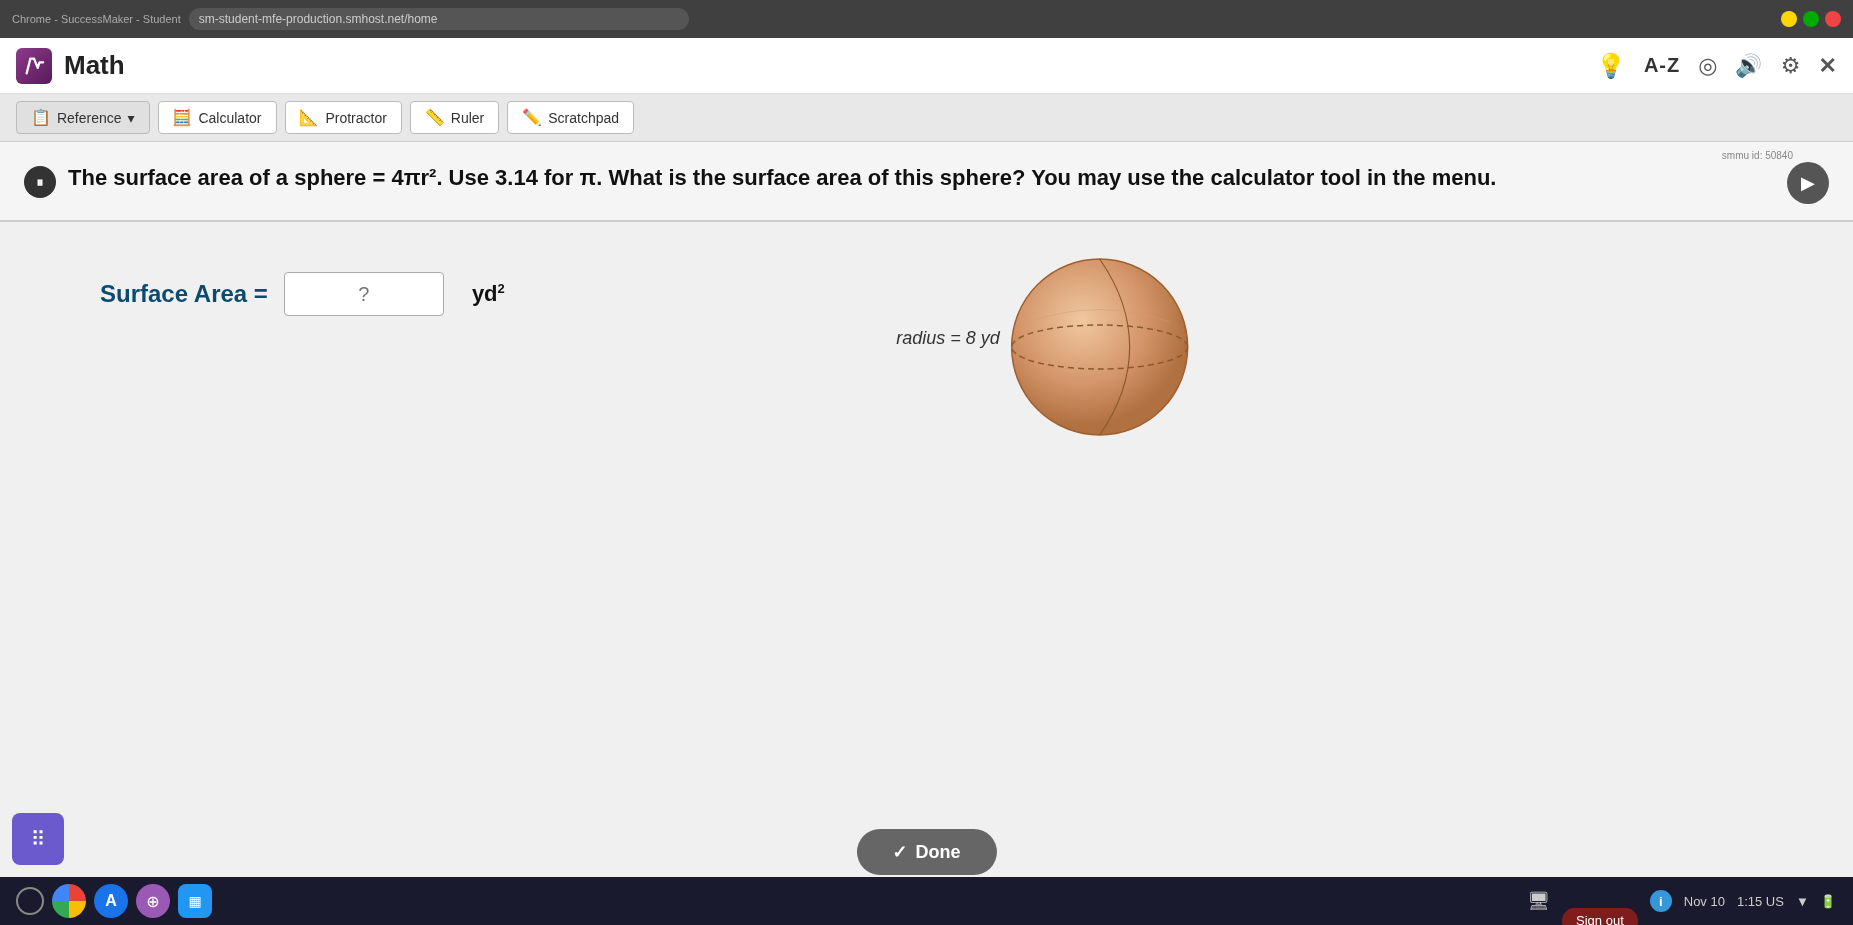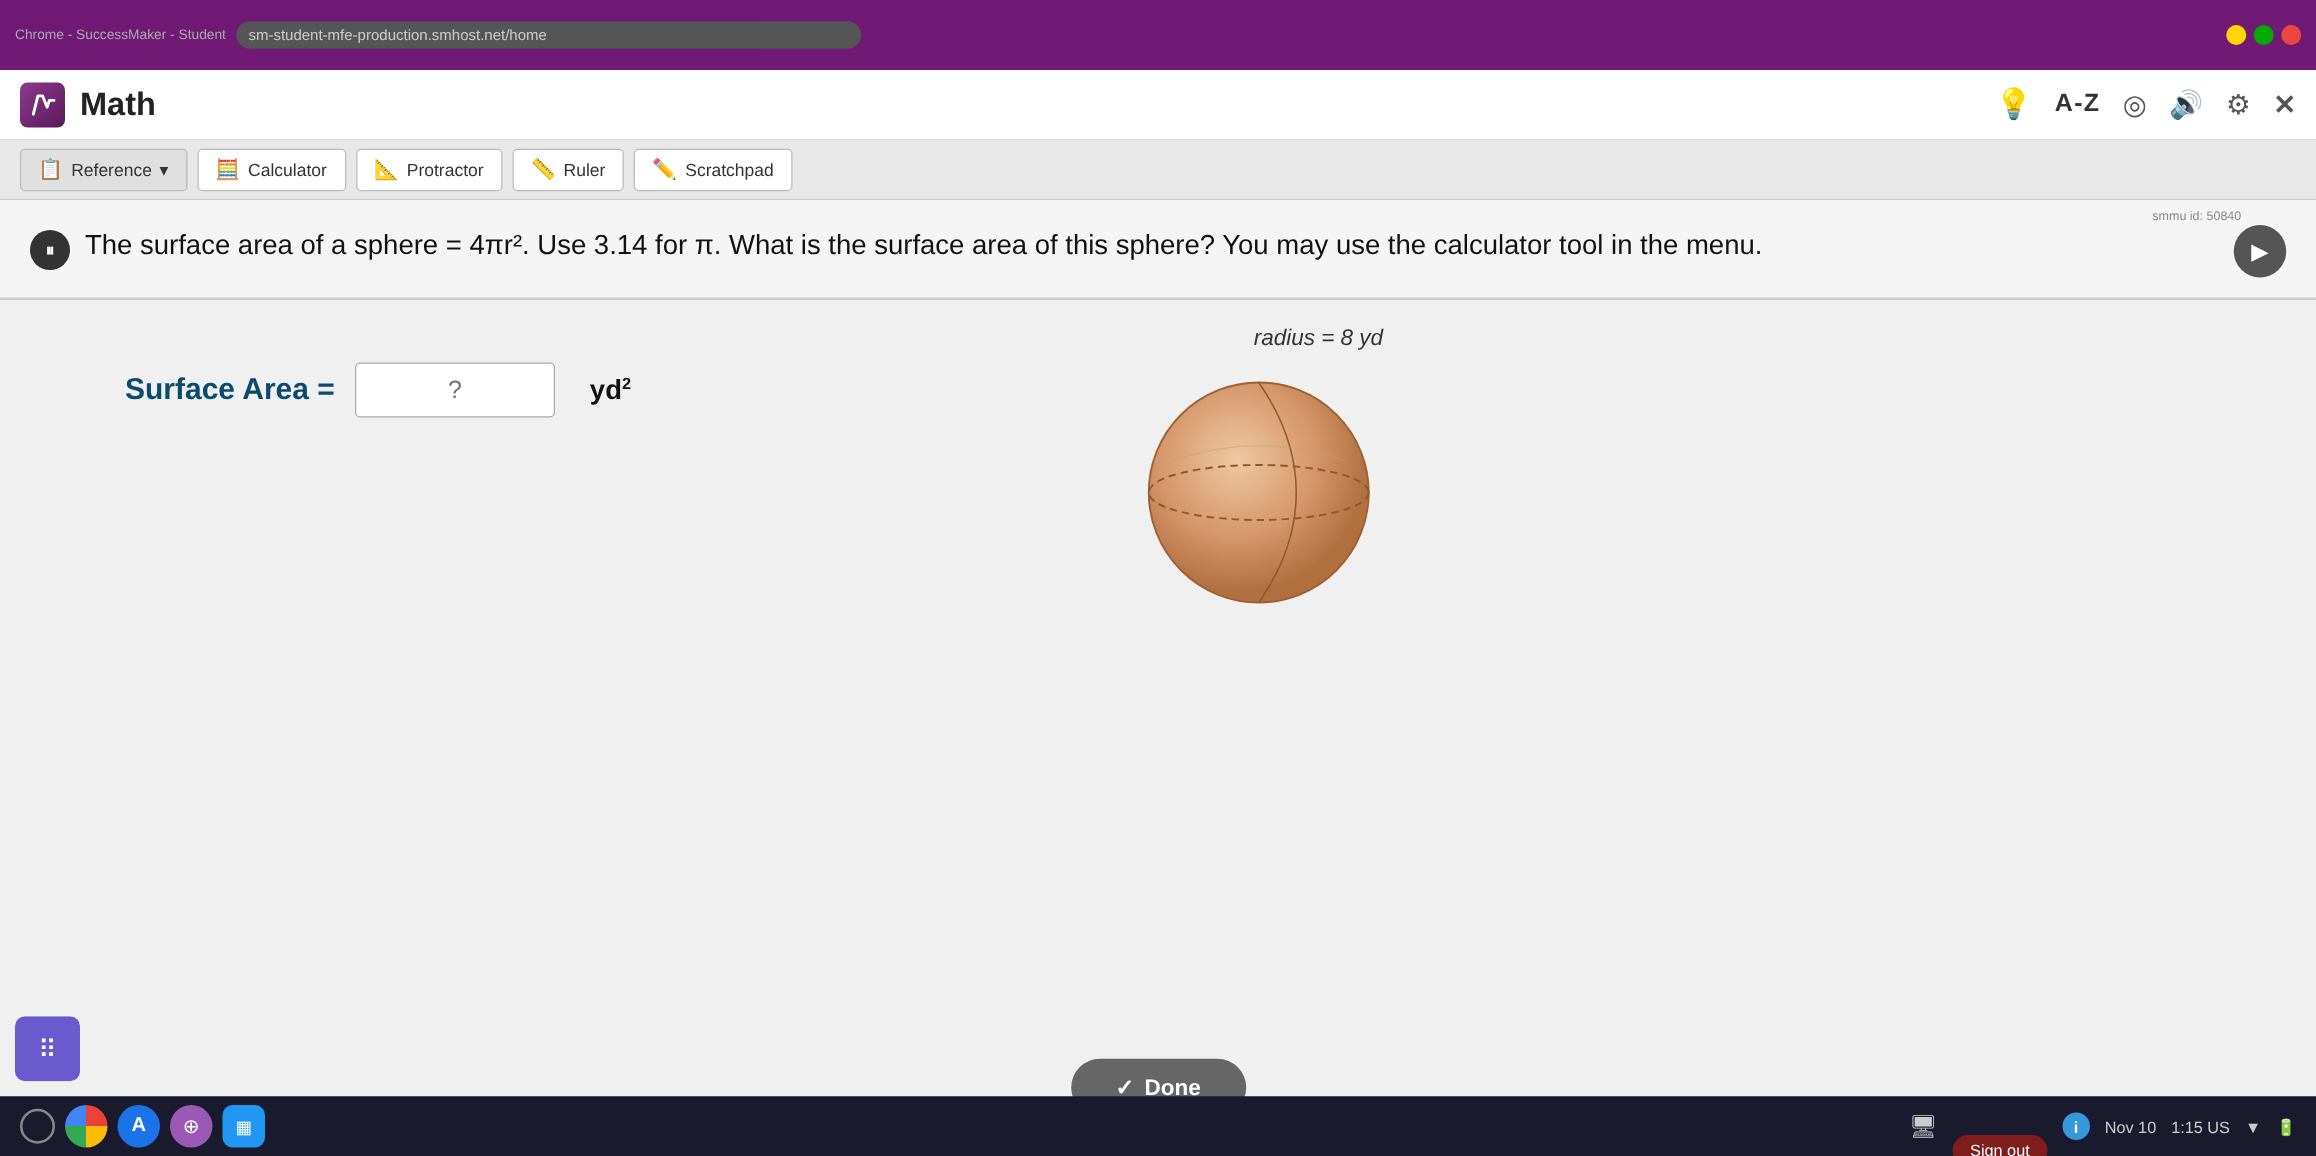--- a/index.html
+++ b/index.html
@@ -7,22 +7,22 @@
       width: 1853px;
       height: 925px;
       background: #2a2a2a;
       font-family: 'Segoe UI', Arial, sans-serif;
       overflow: hidden;
       position: relative;
     }
 
     
     .browser-chrome {
-      background: #701a75;
-      height: 56px;
+      background: #404040;
+      height: 38px;
       display: flex;
       align-items: center;
       padding: 0 12px;
       gap: 8px;
     }
     .browser-chrome .url-bar {
       background: #555;
       color: #ccc;
       font-size: 12px;
       padding: 4px 10px;
@@ -158,21 +158,21 @@
       margin-top: 4px;
       cursor: pointer;
     }
     .pause-btn span {
       color: #fff;
       font-size: 14px;
       font-weight: bold;
     }
     .question-text {
       font-size: 22px;
-      font-weight: 400;
+      font-weight: 700;
       color: #111;
       line-height: 1.45;
       flex: 1;
     }
     .question-media-btn {
       width: 42px;
       height: 42px;
       background: #555;
       border-radius: 50%;
       display: flex;
@@ -227,22 +227,21 @@
       margin-left: 12px;
     }
 
     
     .sphere-container {
       position: absolute;
       top: 20px;
       left: 50%;
       transform: translateX(-10%);
       display: flex;
-      flex-direction: column;
-      align-items: flex-end;
+      align-items: center;
     }
     .radius-label {
       font-size: 18px;
       color: #333;
       margin-bottom: 8px;
       font-style: italic;
     }
 
     .sphere-svg {
       width: 200px;

